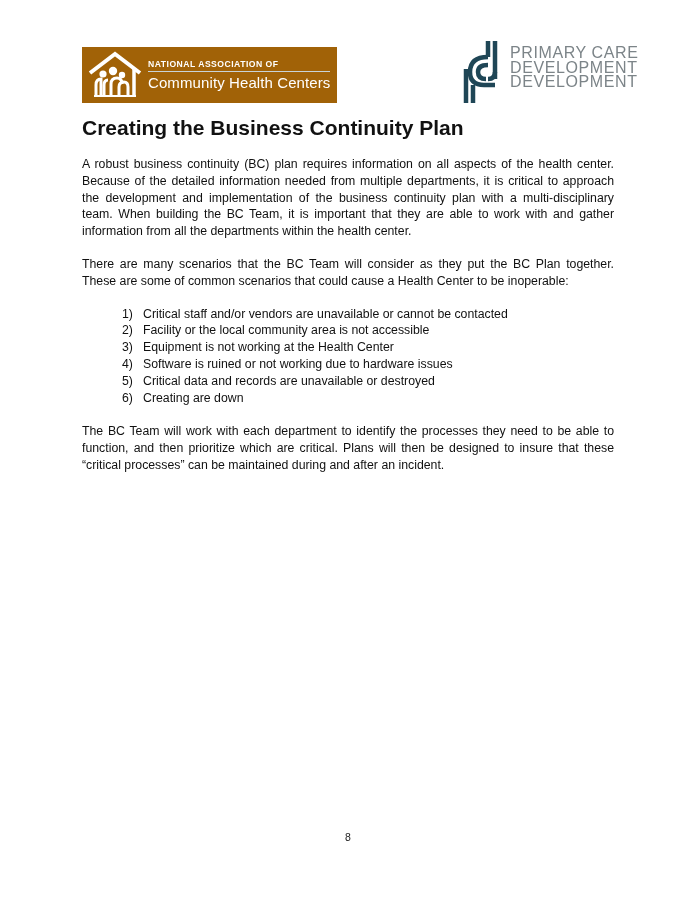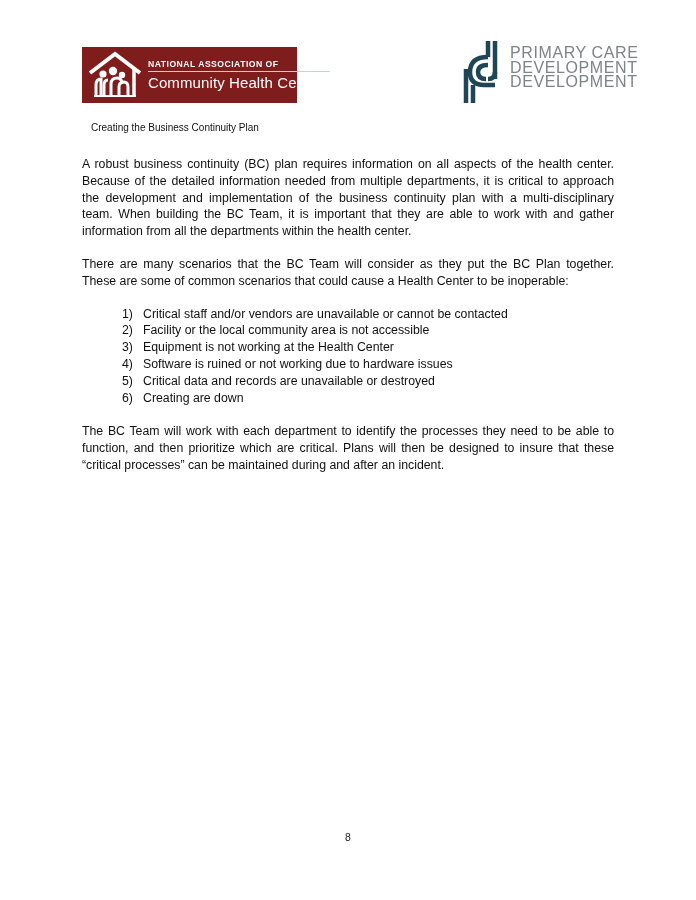--- a/index.html
+++ b/index.html
@@ -18,22 +18,22 @@
     .page {
       position: absolute;
       left: 0; top: 0;
       width: 696px; height: 900px;
       background: #fff;
     }
     
     .logo-nachc {
       position: absolute;
       left: 82px; top: 47px;
-      width: 215px; height: 56px;
-      background: #7f1d1d;
+      width: 255px; height: 56px;
+      background: #a16207;
       display: flex;
       align-items: center;
       box-sizing: border-box;
     }
     .logo-nachc .house {
       width: 66px; height: 56px;
       flex: 0 0 66px;
     }
     .logo-nachc .text {
       display: flex;
@@ -83,23 +83,23 @@
       position: absolute;
       left: 82px;
       top: 118px;
       width: 532px;
       font-family: "Liberation Sans", "DejaVu Sans", sans-serif;
       font-size: 12.3px;
       line-height: 16.8px;
       color: #111;
     }
     .title {
-      font-size: 10px;
-      font-weight: normal;
-      margin: 0 0 18px 9px;
+      font-size: 21px;
+      font-weight: bold;
+      margin: 0 0 18px 0;
       line-height: 20px;
     }
     .para {
       text-align: justify;
       margin: 16px 0 16px 0;
     }
     ol.scenarios {
       list-style: none;
       padding: 0;
       margin: 0 0 17px 0;

